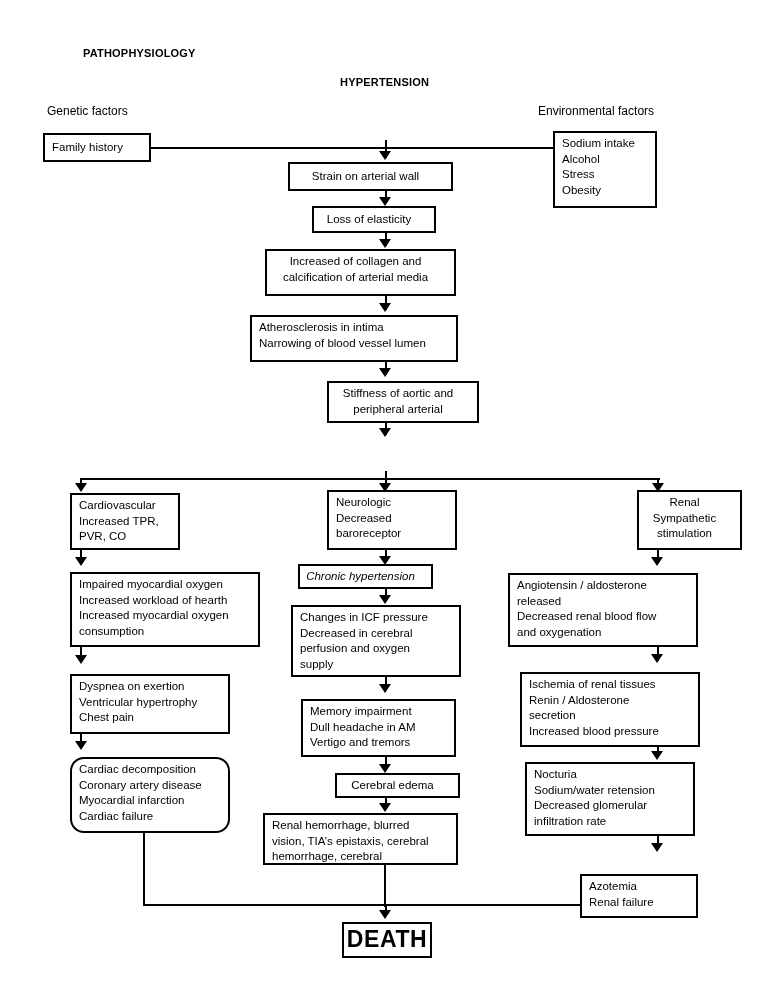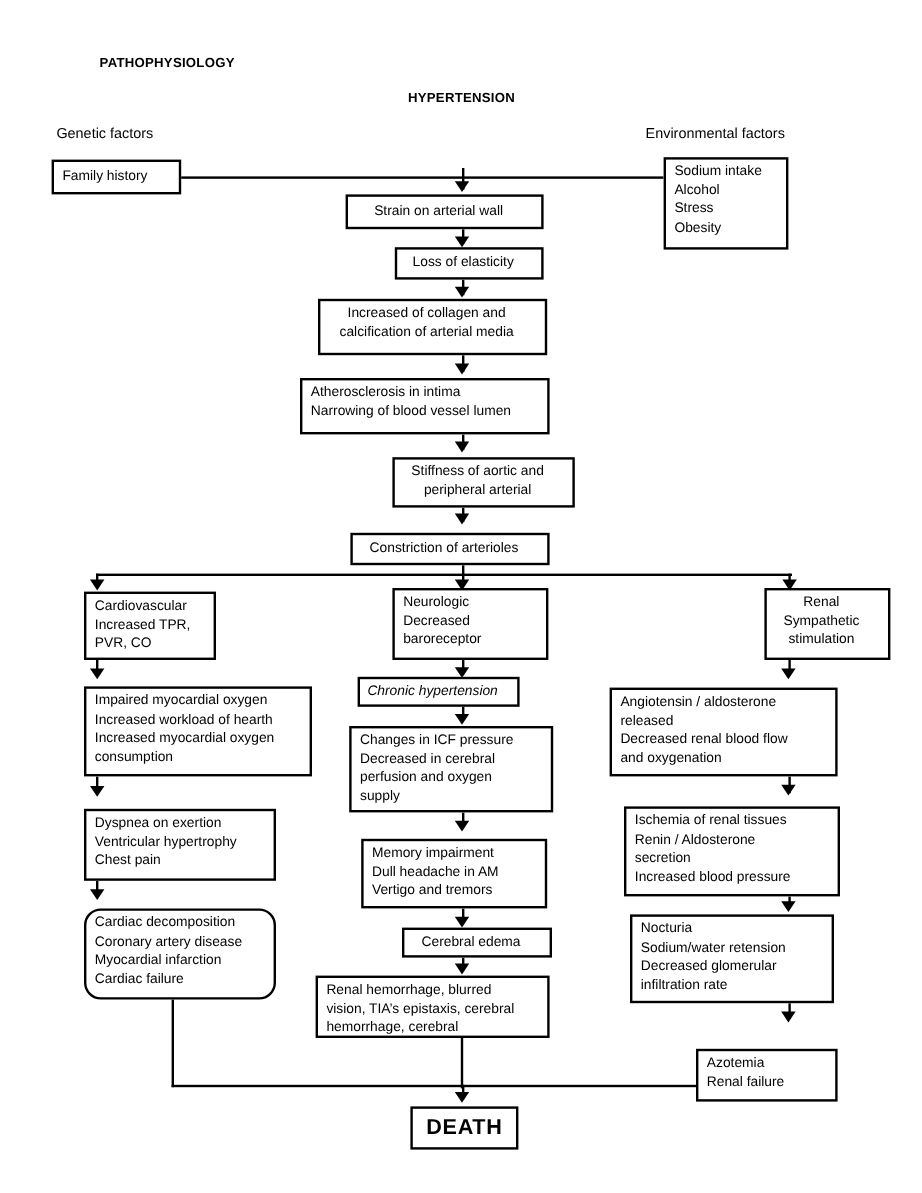--- a/index.html
+++ b/index.html
@@ -46,21 +46,21 @@
   .box.thick{border-width:2.3px;}
   .box.ctr{text-align:center;}
   .box.ctr .txt{padding-left:2px;padding-right:12px;}
   .box.mid{display:flex;align-items:center;}
   .box.mid .txt{width:100%;padding-top:0;}
   .box.death{
     border-width:2.6px;
     display:flex;align-items:center;justify-content:center;
   }
   .box.death .txt{
-    font-weight:bold;font-size:18px;letter-spacing:.6px;padding:0;
+    font-weight:bold;font-size:23px;letter-spacing:.6px;padding:0;
   }
 
   
   .vline,.hline{position:absolute;background:#000000;z-index:1;}
   .vline{width:2.4px;}
   .hline{height:2.4px;}
   .arrow{
     position:absolute;
     width:0;height:0;
     border-left:6.5px solid transparent;
@@ -97,21 +97,21 @@
 Obesity</span>
   </div>
 
   <div class="box thick mid ctr" style="left:288px;top:162px;width:165px;height:29px;">
     <span class="txt">Strain on arterial wall</span>
   </div>
 
   <div class="vline" style="left:385px;top:191px;height:12px;"></div>
   <div class="arrow" style="left:379px;top:197px;"></div>
 
-  <div class="box thick mid ctr" style="left:329px;top:206px;width:124px;height:27px;">
+  <div class="box thick mid ctr" style="left:312px;top:206px;width:124px;height:27px;">
     <span class="txt">Loss of elasticity</span>
   </div>
 
   <div class="vline" style="left:385px;top:233px;height:13px;"></div>
   <div class="arrow" style="left:379px;top:239px;"></div>
 
   <div class="box thick ctr" style="left:265px;top:249px;width:191px;height:47px;">
     <span class="txt">Increased of collagen and
 calcification of arterial media</span>
   </div>
@@ -128,23 +128,20 @@
   <div class="arrow" style="left:379px;top:368px;"></div>
 
   <div class="box thick ctr" style="left:327px;top:381px;width:152px;height:42px;">
     <span class="txt">Stiffness of aortic and
 peripheral arterial</span>
   </div>
 
   <div class="vline" style="left:385px;top:423px;height:12px;"></div>
   <div class="arrow" style="left:379px;top:428px;"></div>
 
-  <div class="box thick mid ctr" style="left:292px;top:444px;width:166px;height:27px;">
-    <span class="txt">Constriction of arterioles</span>
-  </div>
 
   <div class="vline" style="left:385px;top:471px;height:9px;"></div>
   <div class="hline" style="left:80px;top:478px;width:580px;"></div>
   <div class="vline" style="left:80px;top:478px;height:9px;"></div>
   <div class="vline" style="left:385px;top:478px;height:9px;"></div>
   <div class="vline" style="left:657px;top:478px;height:9px;"></div>
   <div class="arrow" style="left:75px;top:483px;"></div>
   <div class="arrow" style="left:379px;top:483px;"></div>
   <div class="arrow" style="left:652px;top:483px;"></div>
 

